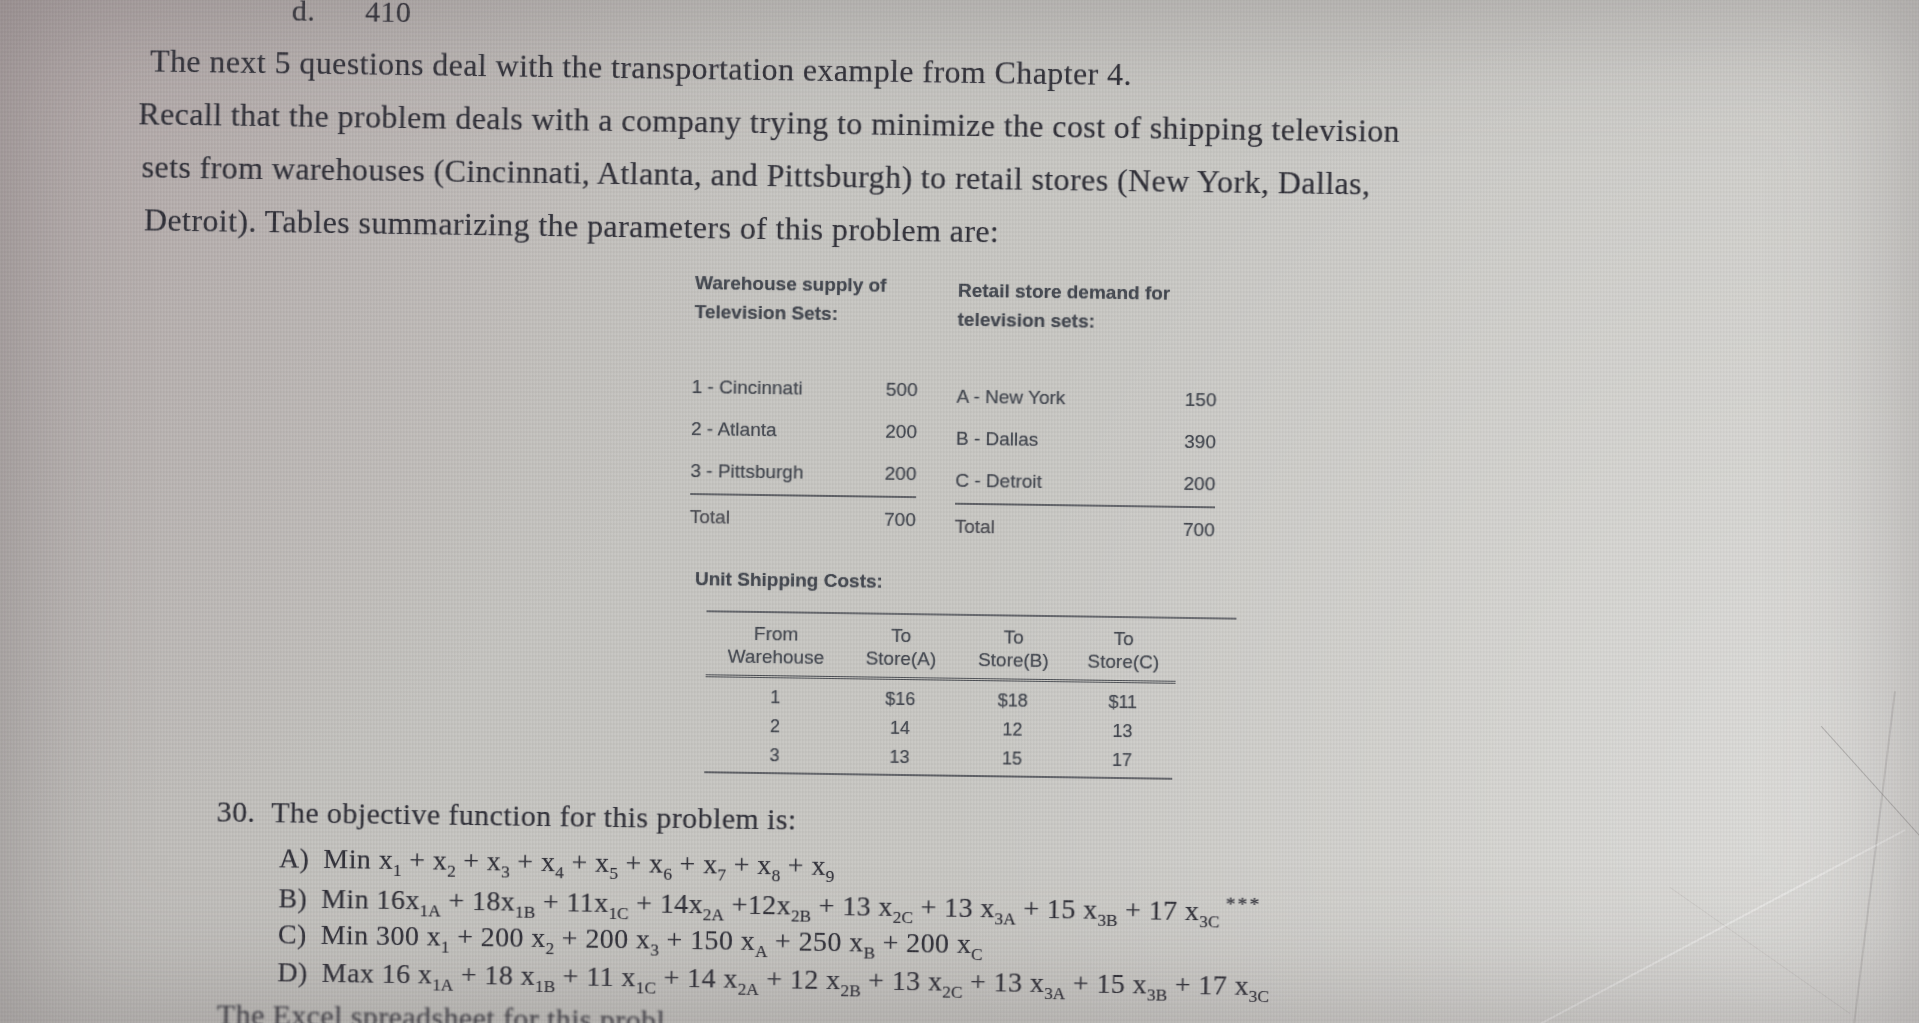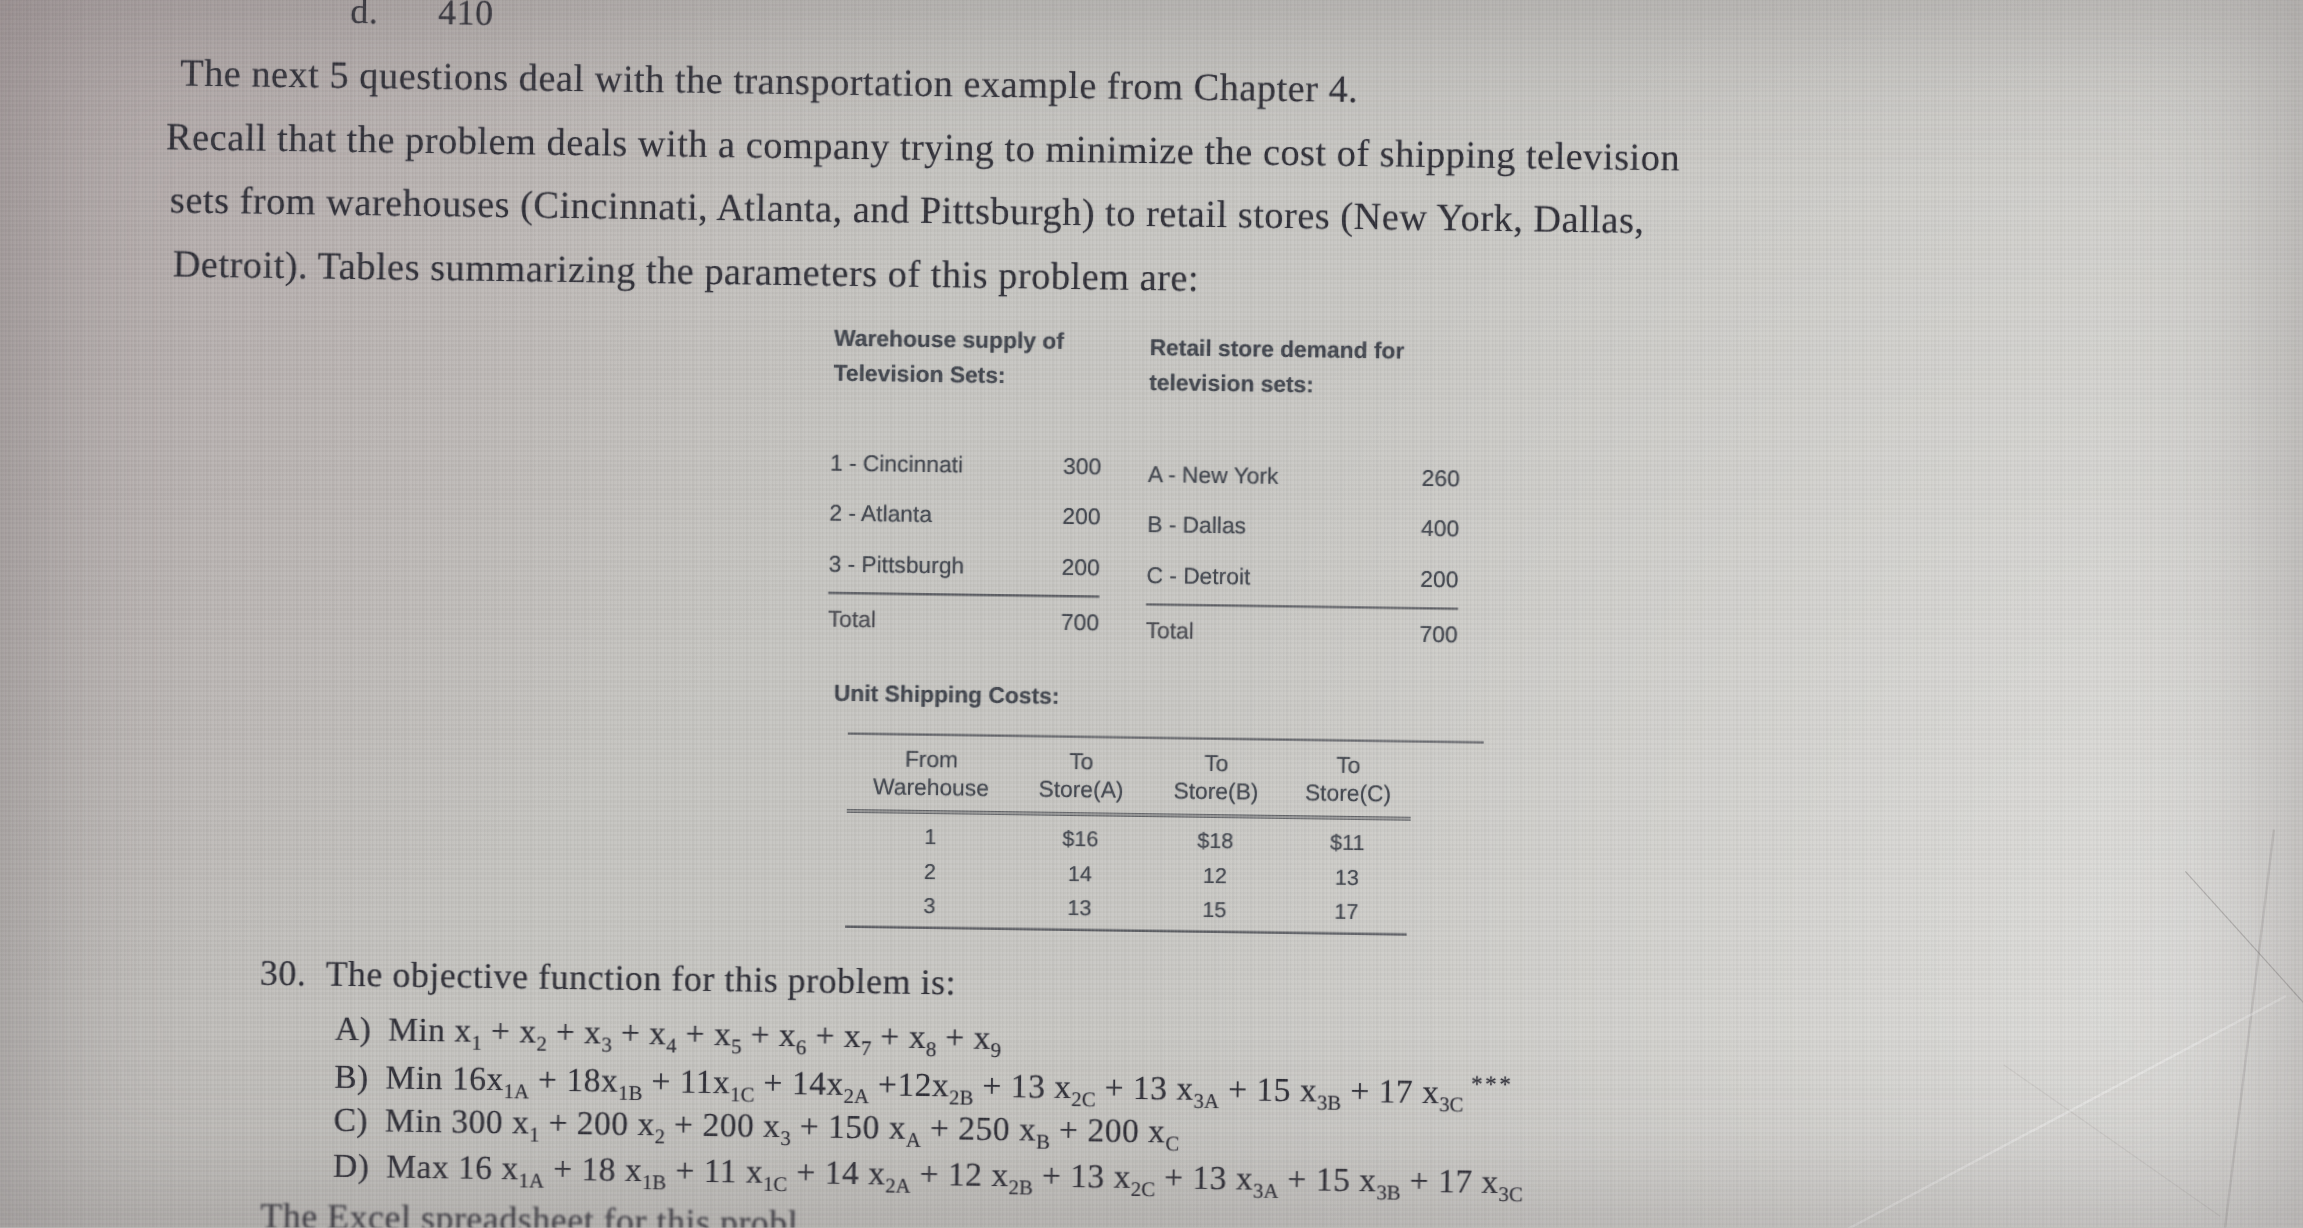--- a/index.html
+++ b/index.html
@@ -96,21 +96,21 @@
   <div class="abs serif intro-line" style="left:144px;top:148px;">sets from warehouses (Cincinnati, Atlanta, and Pittsburgh) to retail stores (New York, Dallas,</div>
   <div class="abs serif intro-line" style="left:147px;top:201px;">Detroit). Tables summarizing the parameters of this problem are:</div>
 
   <div class="abs xl xl-title" style="left:699px;top:260px;">
     <div>Warehouse supply of</div>
     <div>Television Sets:</div>
   </div>
   <div class="abs xl minitable" style="left:697px;top:366px;width:226px;">
     <div class="row">
       <span class="lbl">1 - Cincinnati</span>
-      <span class="val">300</span>
+      <span class="val">500</span>
     </div>
     <div class="row">
       <span class="lbl">2 - Atlanta</span>
       <span class="val">200</span>
     </div>
     <div class="row">
       <span class="lbl">3 - Pittsburgh</span>
       <span class="val">200</span>
     </div>
     <div class="rule"></div>
@@ -120,25 +120,25 @@
     </div>
   </div>
 
   <div class="abs xl xl-title" style="left:962px;top:264px;">
     <div>Retail store demand for</div>
     <div>television sets:</div>
   </div>
   <div class="abs xl minitable" style="left:962px;top:372px;width:260px;">
     <div class="row">
       <span class="lbl">A - New York</span>
-      <span class="val">260</span>
+      <span class="val">150</span>
     </div>
     <div class="row">
       <span class="lbl">B - Dallas</span>
-      <span class="val">400</span>
+      <span class="val">390</span>
     </div>
     <div class="row">
       <span class="lbl">C - Detroit</span>
       <span class="val">200</span>
     </div>
     <div class="rule"></div>
     <div class="row total">
       <span class="lbl">Total</span>
       <span class="val">700</span>
     </div>

